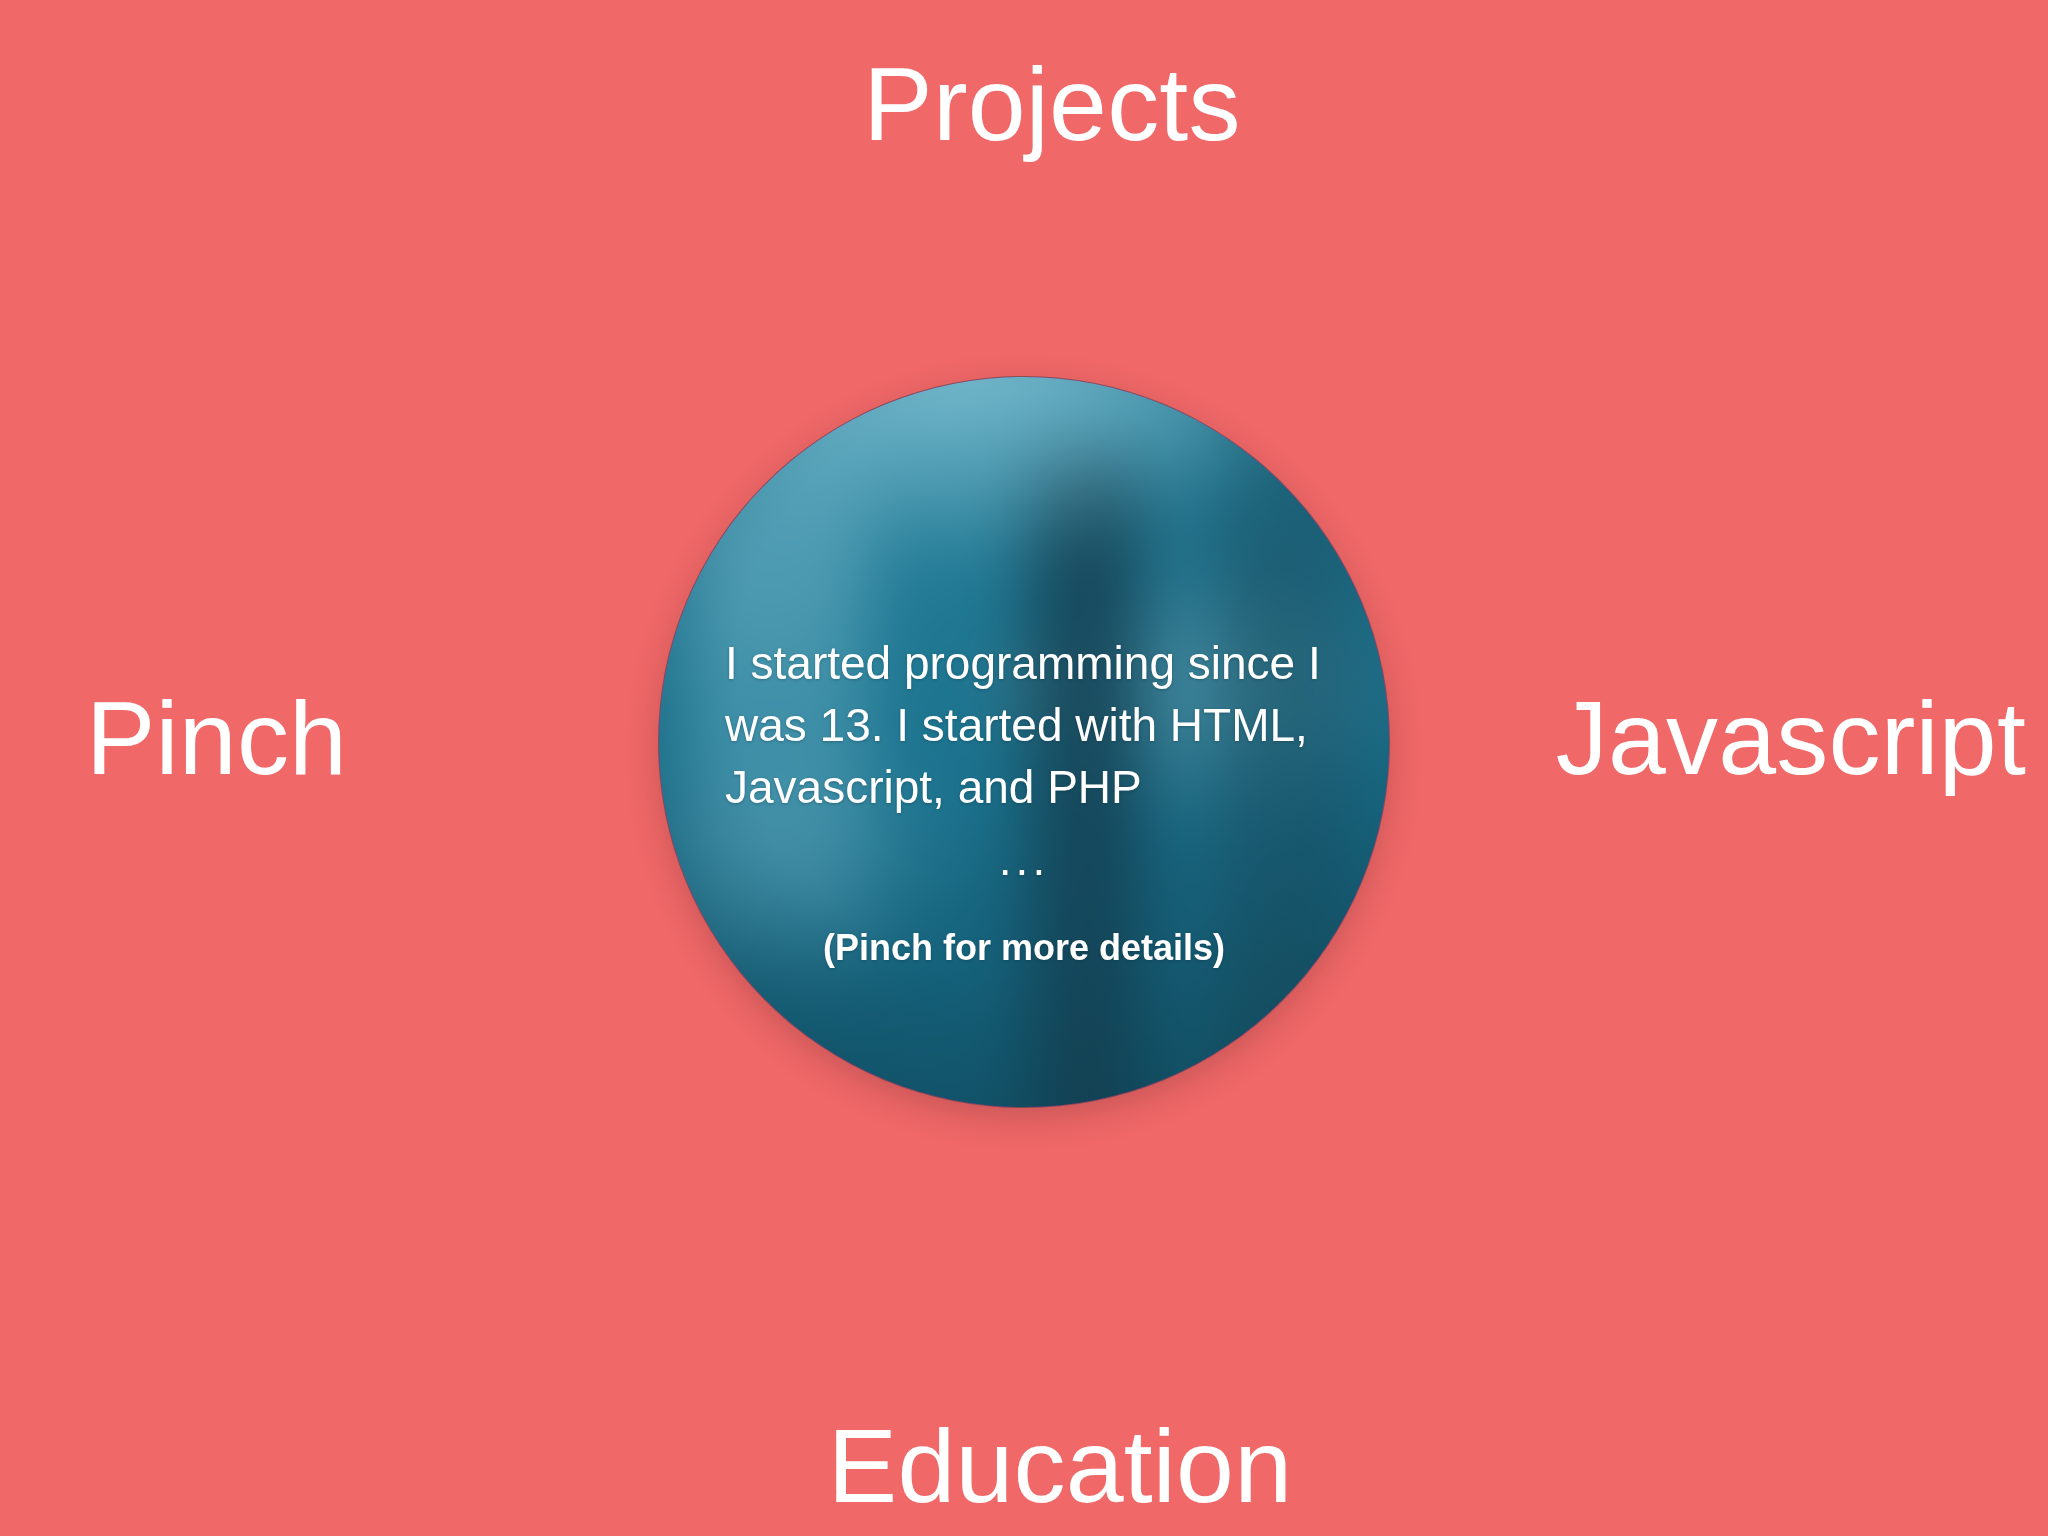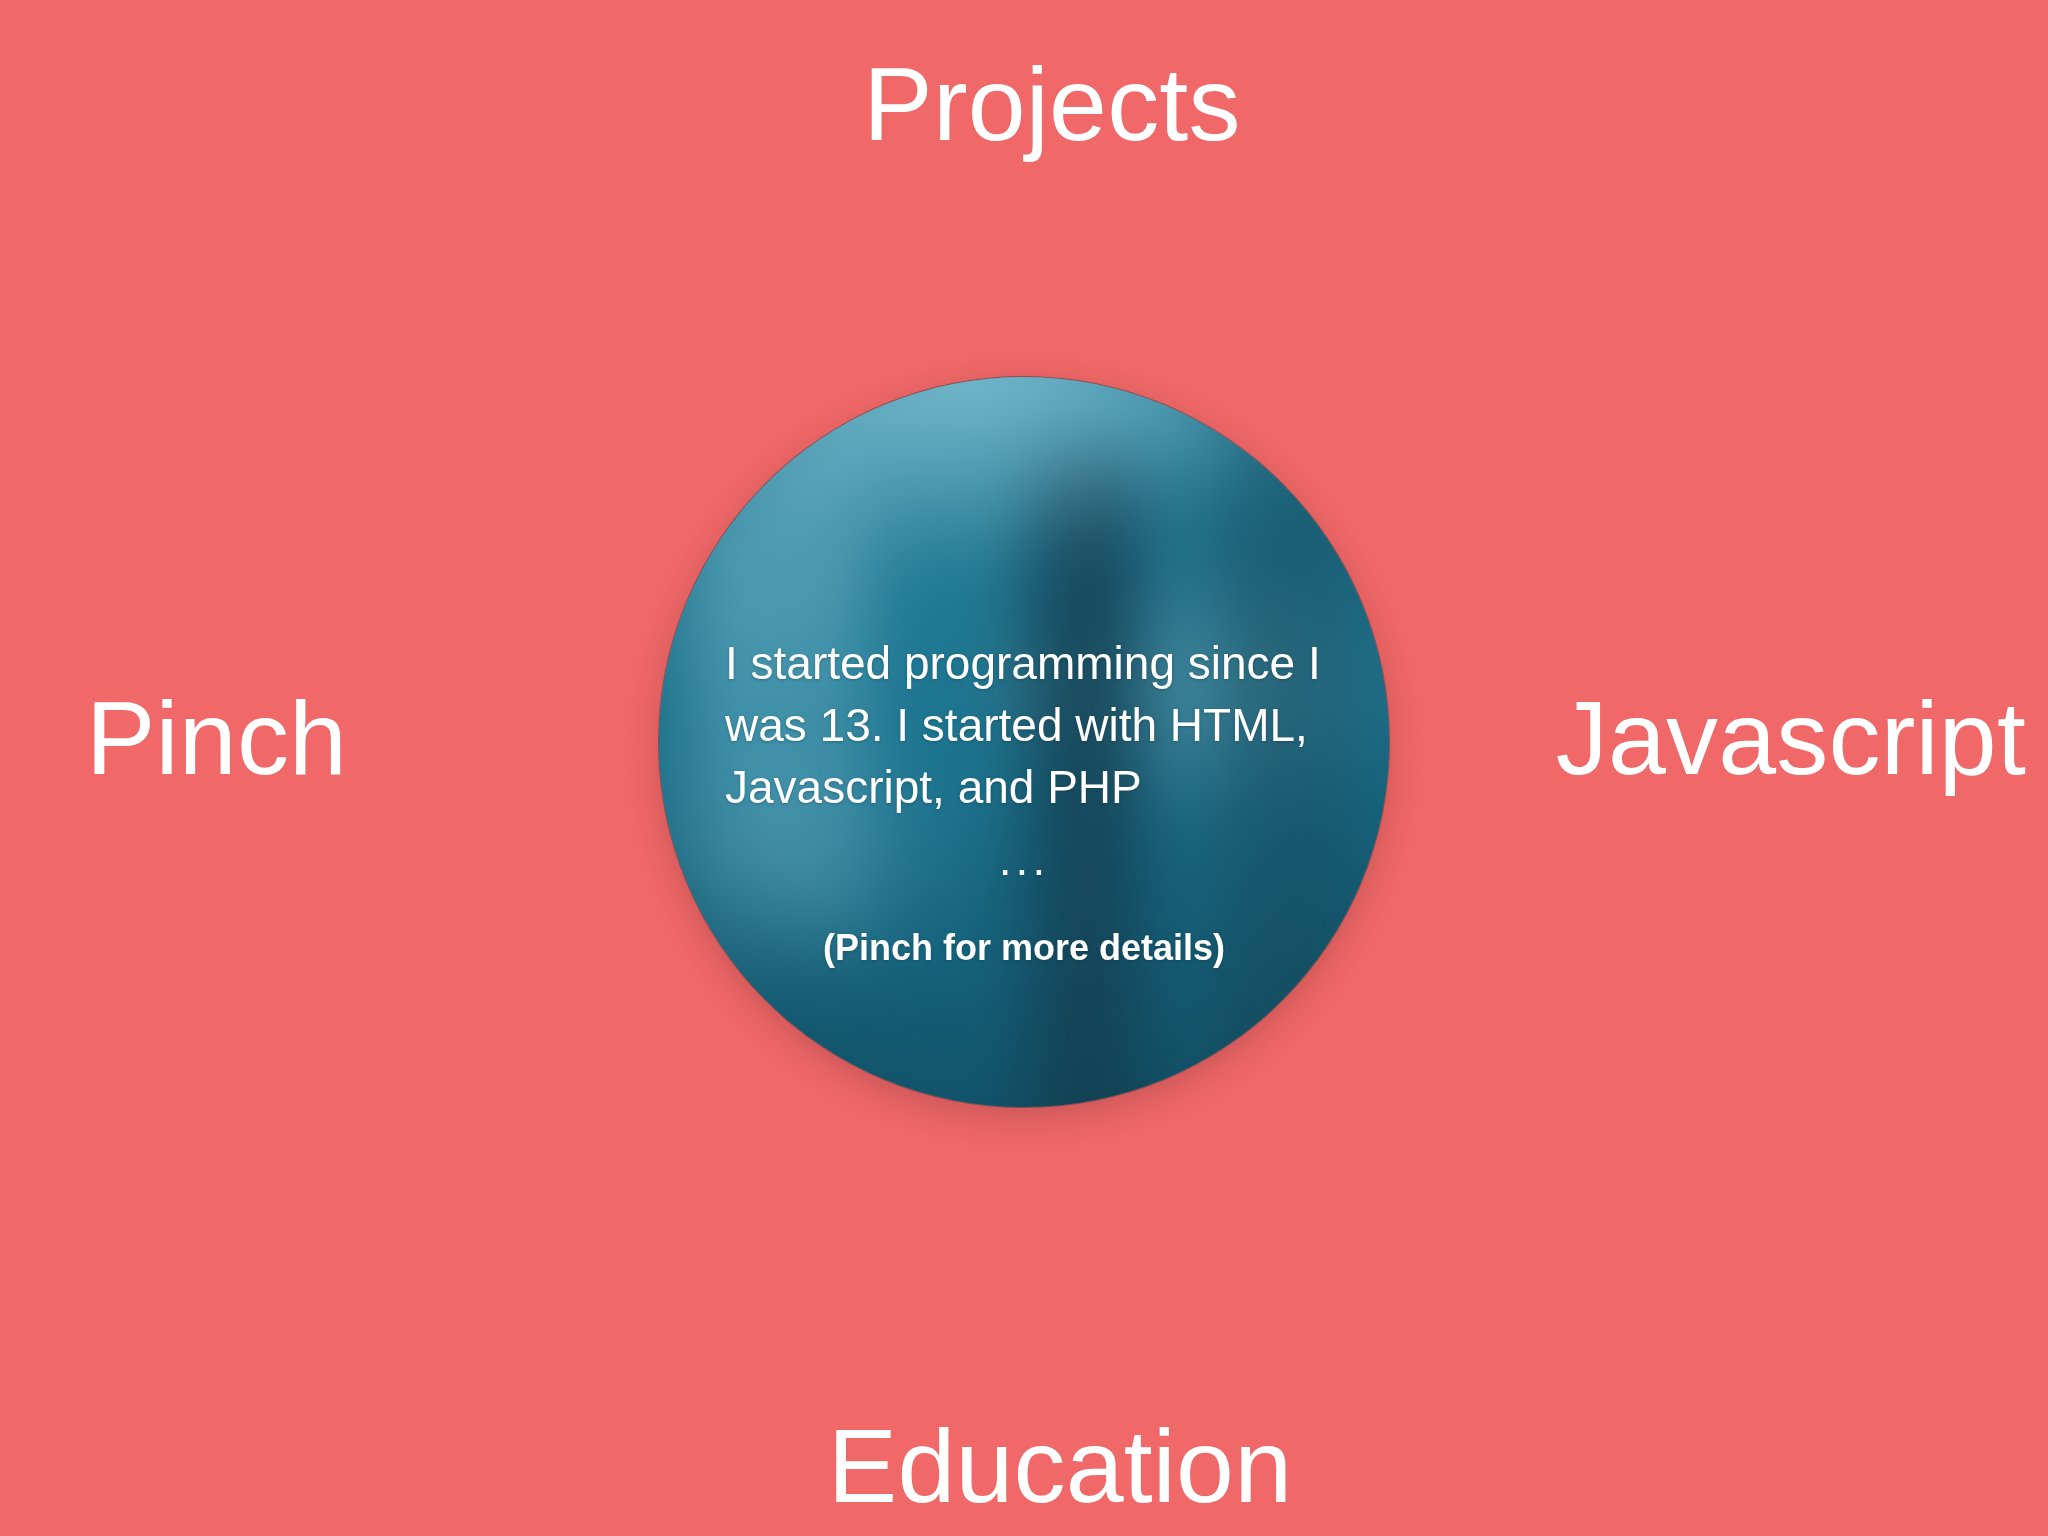--- a/index.html
+++ b/index.html
@@ -59,21 +59,21 @@
   
   #center-card {
     position: absolute;
     left: 50%;
     top: 50%;
     transform: translate(-50%, -50%) translateY(-26px);
     width: 730px;
     height: 730px;
     border-radius: 50%;
     overflow: hidden;
-    background: #737373;
+    background: #a21caf;
     box-shadow: 0 0 0 1px rgba(20,60,72,0.45),
                 0 10px 34px rgba(60,20,24,0.22);
     display: flex;
     flex-direction: column;
     justify-content: center;
     align-items: center;
   }
 
   
   .card-bg {

